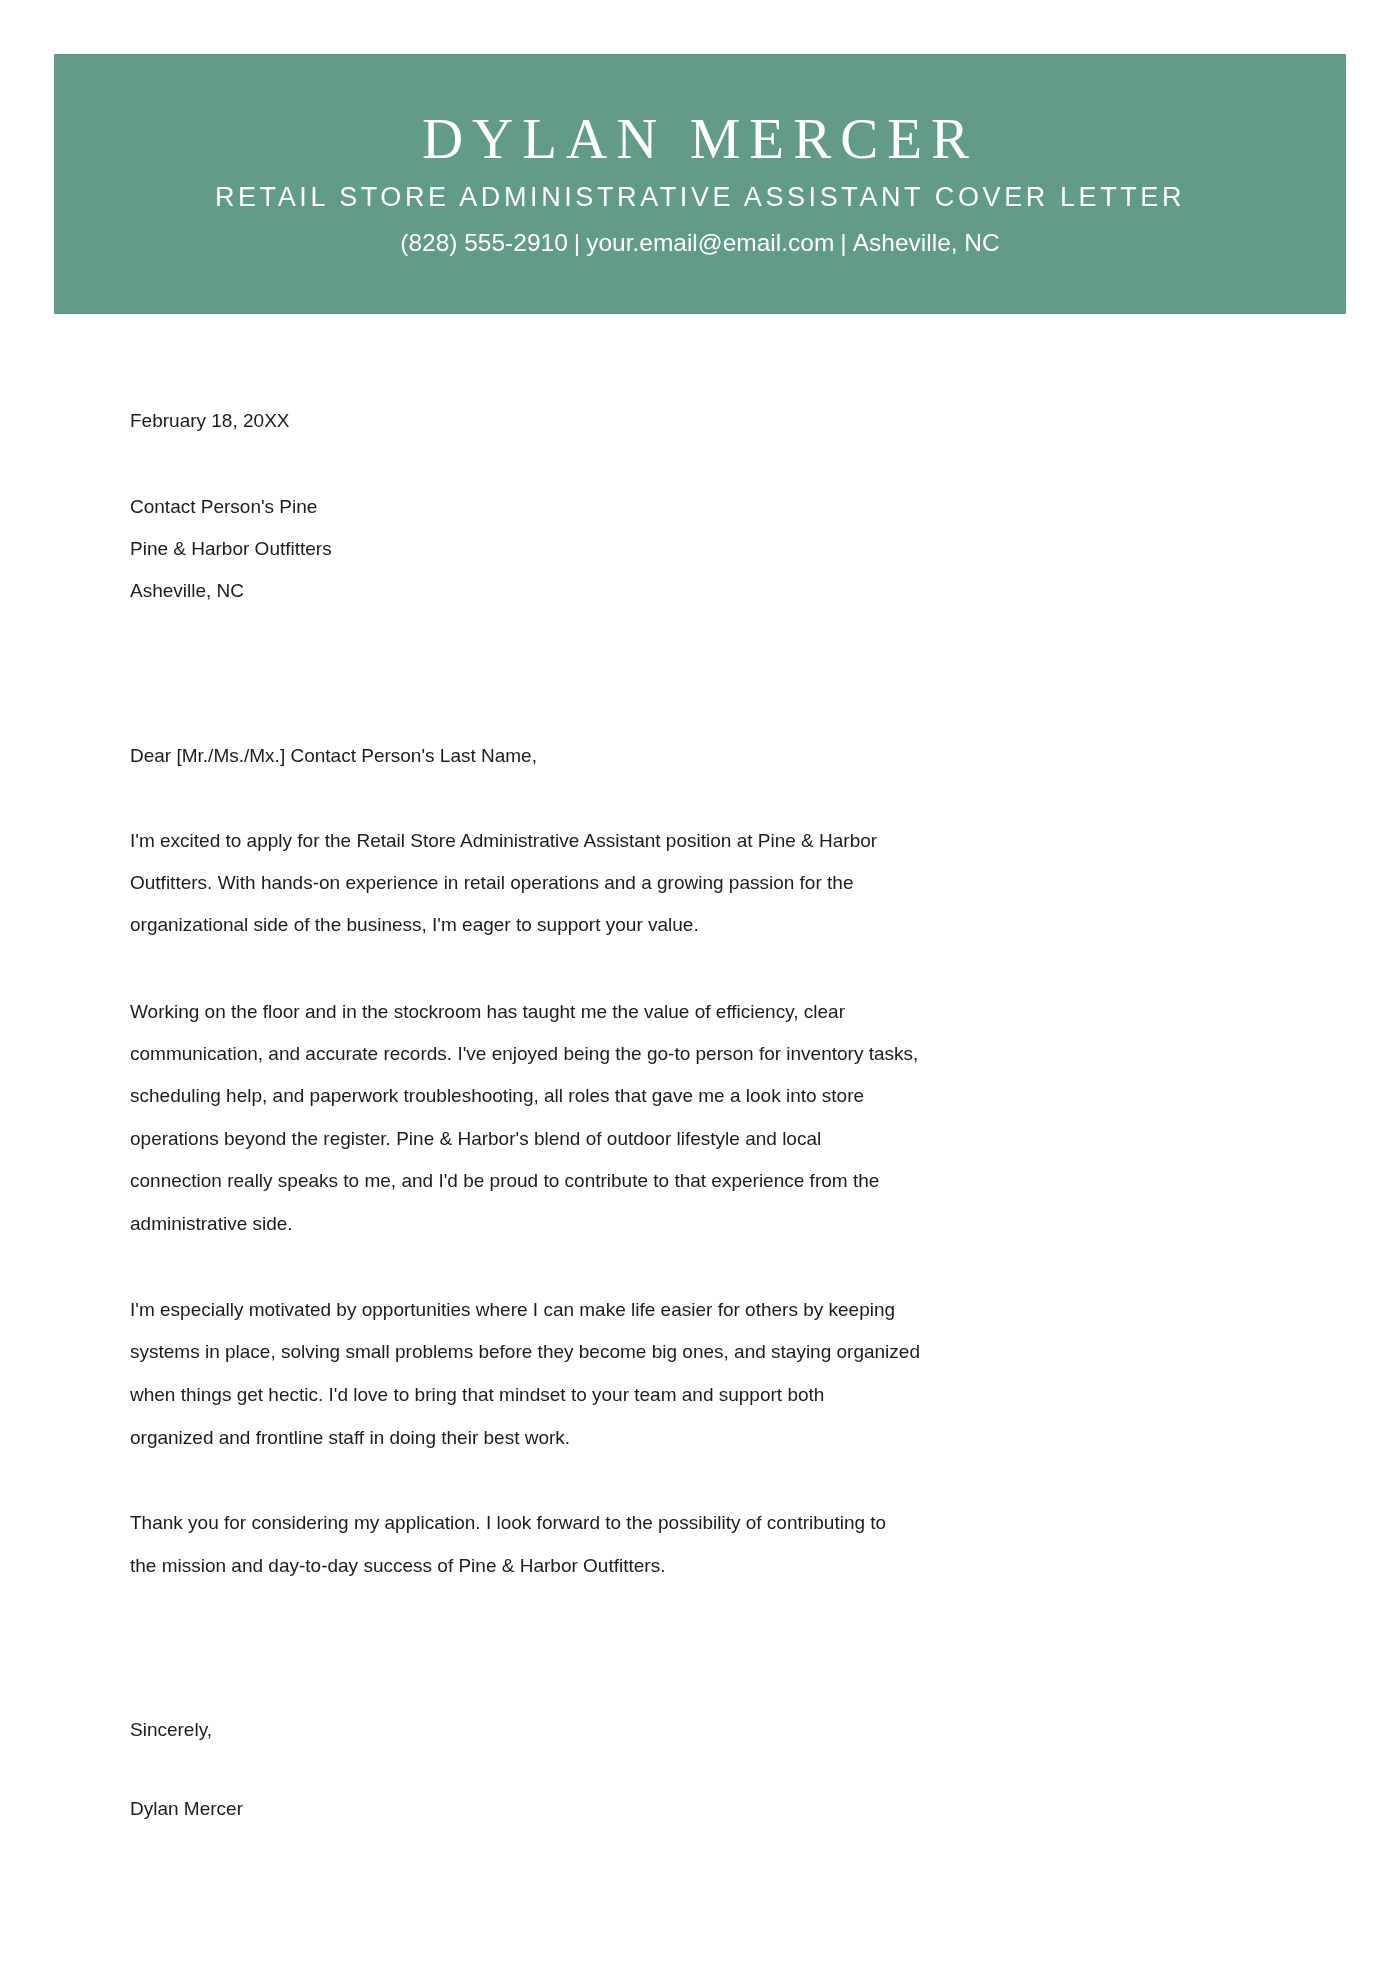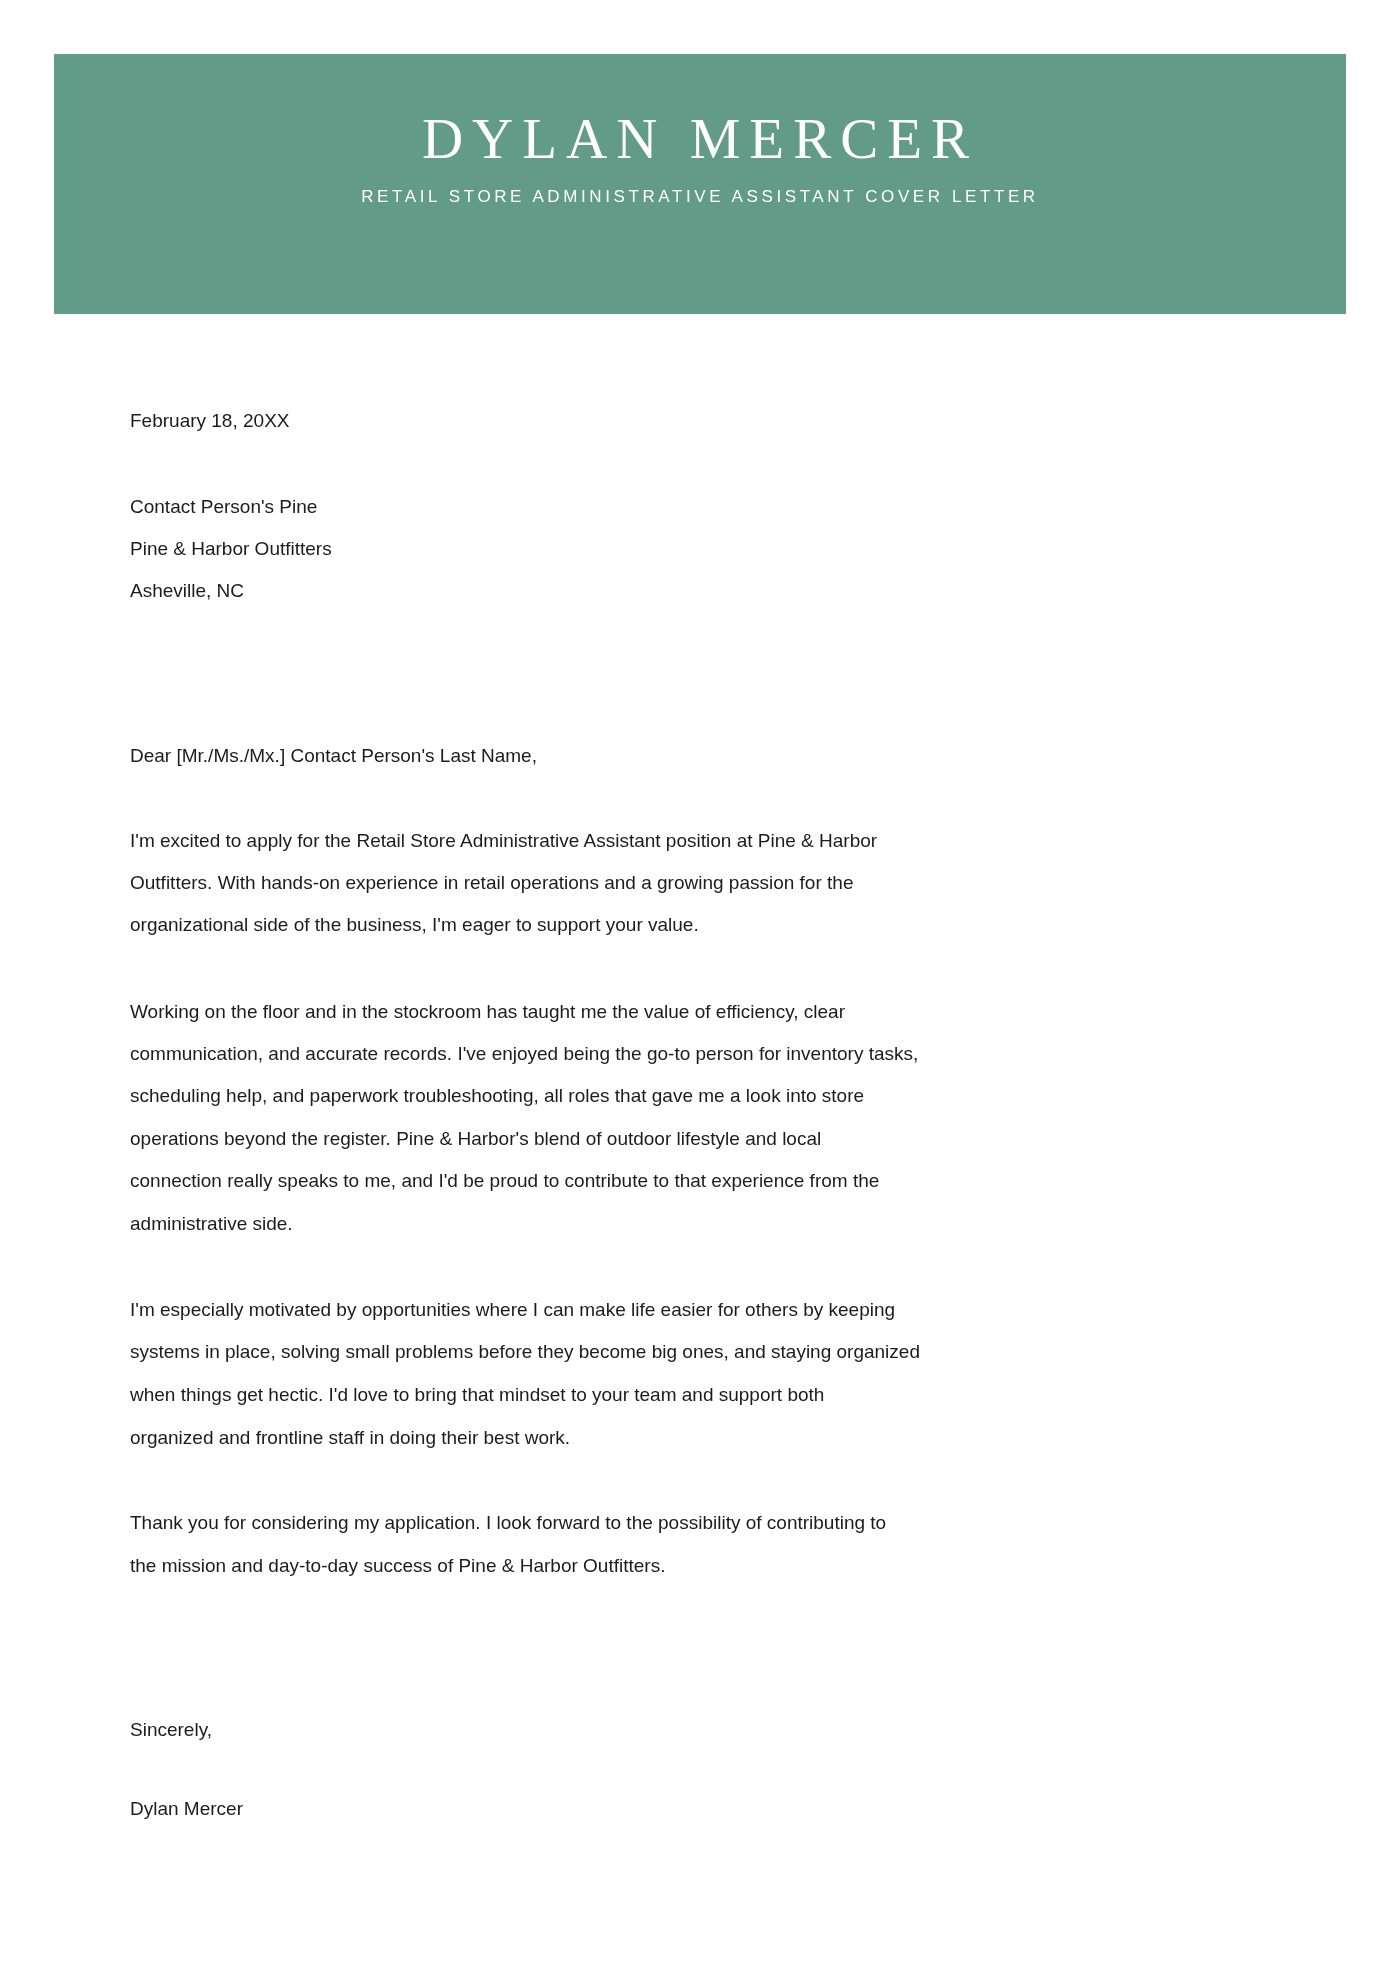--- a/index.html
+++ b/index.html
@@ -4,32 +4,35 @@
 <style>
   html, body { margin: 0; padding: 0; background: #ffffff; }
   body { width: 1400px; height: 1980px; position: relative; overflow: hidden;
          font-family: "Liberation Sans", "DejaVu Sans", sans-serif; color: #1c1c1c; }
   .banner { position: absolute; left: 54px; top: 54px; width: 1292px; height: 260px;
             background: #629B87; color: #ffffff; text-align: center; }
   .name { position: absolute; left: 0; right: 0; top: 104px; margin: 0;
           font-family: "Liberation Serif", "DejaVu Serif", serif; font-weight: normal;
           font-size: 57px; line-height: 70px; letter-spacing: 9px; top: 50px; }
   .subtitle { position: absolute; left: 0; right: 0; top: 128px;
-              font-size: 17px; line-height: 30px; letter-spacing: 3.6px; }
+              font-size: 27px; line-height: 30px; letter-spacing: 3.6px; }
   .contact { position: absolute; left: 0; right: 0; top: 173px;
              font-size: 24.5px; line-height: 32px; }
   .sep { padding: 0 6px; }
   .line { position: absolute; left: 130px; font-size: 19px; line-height: 34px; white-space: nowrap; }
 </style>
 </head>
 <body>
 
 <div class="banner">
   <h1 class="name">DYLAN MERCER</h1>
   <div class="subtitle">RETAIL STORE ADMINISTRATIVE ASSISTANT COVER LETTER</div>
+  <div class="contact">
+    <span>(828) 555-2910</span><span class="sep">|</span><span>your.email@email.com</span><span class="sep">|</span><span>Asheville, NC</span>
+  </div>
 </div>
 
 <div>
   <div class="line" style="top:404px">February 18, 20XX</div>
 
   <div>
     <div class="line" style="top:490px">Contact Person's Pine</div>
     <div class="line" style="top:532px">Pine &amp; Harbor Outfitters</div>
     <div class="line" style="top:574px">Asheville, NC</div>
   </div>

